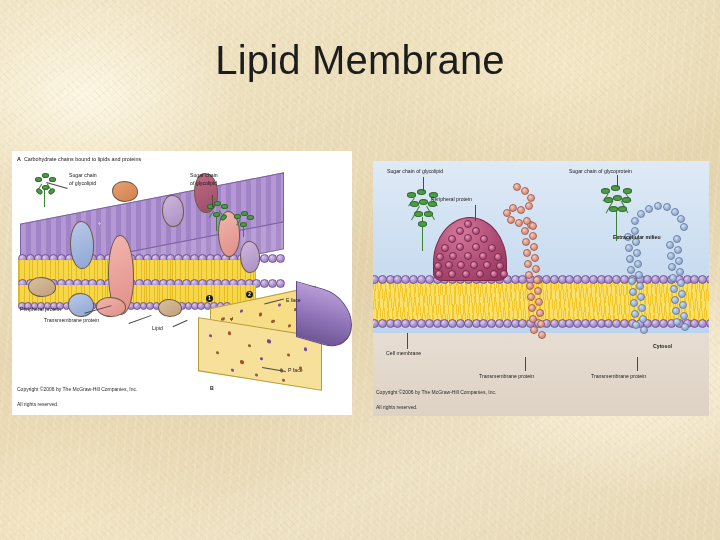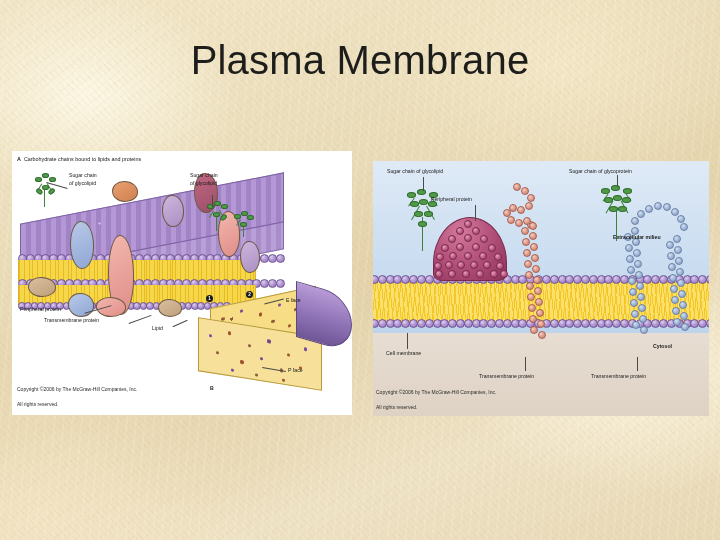--- a/index.html
+++ b/index.html
@@ -110,21 +110,21 @@
     border:.5px solid #7a2a4c;}
   .dome i{position:absolute;display:block;width:6px;height:6px;border-radius:50%;
     background:radial-gradient(circle at 33% 30%,#e8a0bd 0%,#bf5e89 50%,#92355f 100%);
     border:.35px solid #7a2a4c;}
 </style>
 </head>
 <body>
 
 <div id="slide">
 
-  <div class="title">Plasma Membrane</div>
+  <div class="title">Lipid Membrane</div>
 
   <div class="fig" id="figA">
 
     <div class="fl hdr">
       <span class="ltr">A</span><span>Carbohydrate chains bound to lipids and proteins</span>
     </div>
 
     <div class="slabTop" style="left:8px;top:47px;width:262px;height:48px;transform:skewY(-11deg);"></div>
     <div class="slabTop" style="left:8px;top:96px;width:262px;height:26px;transform:skewY(-11deg);opacity:.92;"></div>
 

